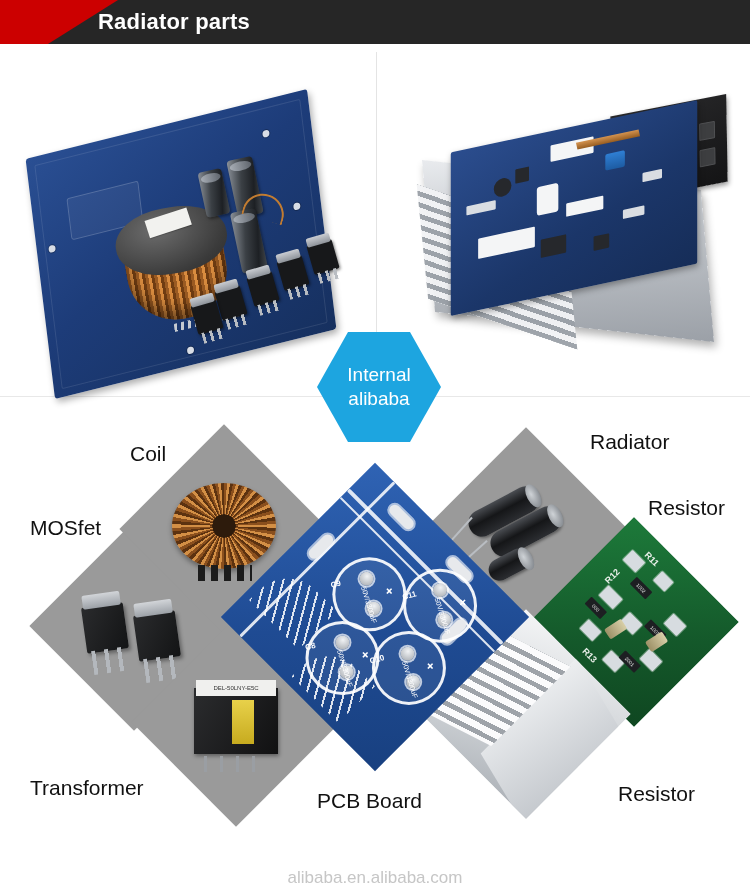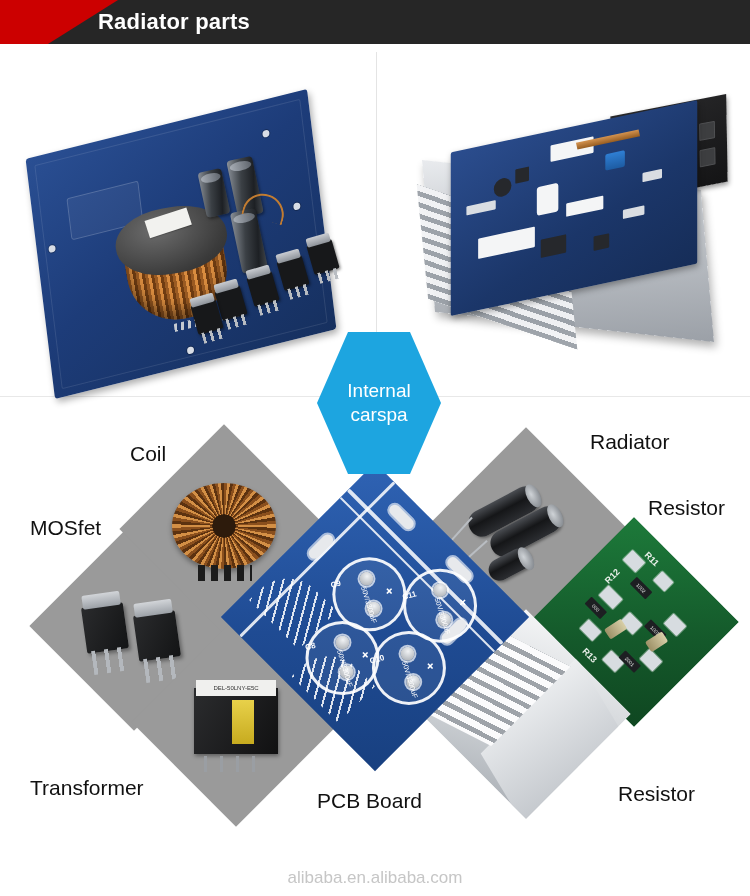--- a/index.html
+++ b/index.html
@@ -146,21 +146,21 @@
     border:1px solid #505153; border-radius:1px;
   }
   .cu-bar{
     position:absolute; left:176px; top:44px; width:64px; height:7px;
     background:linear-gradient(180deg,#d49350,#965c20);
     transform:rotate(-12deg);
   }
 
   
   .hex {
-    position:absolute; left:317px; top:332px; width:124px; height:142px;
+    position:absolute; left:317px; top:332px; width:124px; height:110px;
     background:#1da5e0;
     clip-path:polygon(25% 0%,75% 0%,100% 50%,75% 100%,25% 100%,0% 50%);
     display:flex; flex-direction:column; align-items:center; justify-content:center;
     color:#fff; font-size:19px; line-height:1.25; text-align:center;
     z-index:30;
   }
 
   
   .tile {
     position:absolute; width:148px; height:148px;
@@ -395,21 +395,21 @@
     <div class="smd" style="left:176px;top:92px;width:22px;height:9px"></div>
     <div class="smd" style="left:196px;top:60px;width:20px;height:9px"></div>
     <div class="blue-pot" style="left:158px;top:34px"></div>
     <div class="smd wht" style="left:88px;top:52px;width:22px;height:28px;border-radius:3px"></div>
   </div>
   <div class="cu-bar"></div>
 </div>
 
 <div class="hex">
   <span>Internal</span>
-  <span>carspa</span>
+  <span>alibaba</span>
 </div>
 
 <div class="tile" style="left:60px;top:552px;">
   <div class="tile-inner">
     <div class="mos-g">
       <div class="mos" style="left:6px;top:22px;transform:rotate(-8deg)"></div>
       <div class="mos" style="left:58px;top:30px;transform:rotate(-8deg)"></div>
     </div>
   </div>
 </div>

